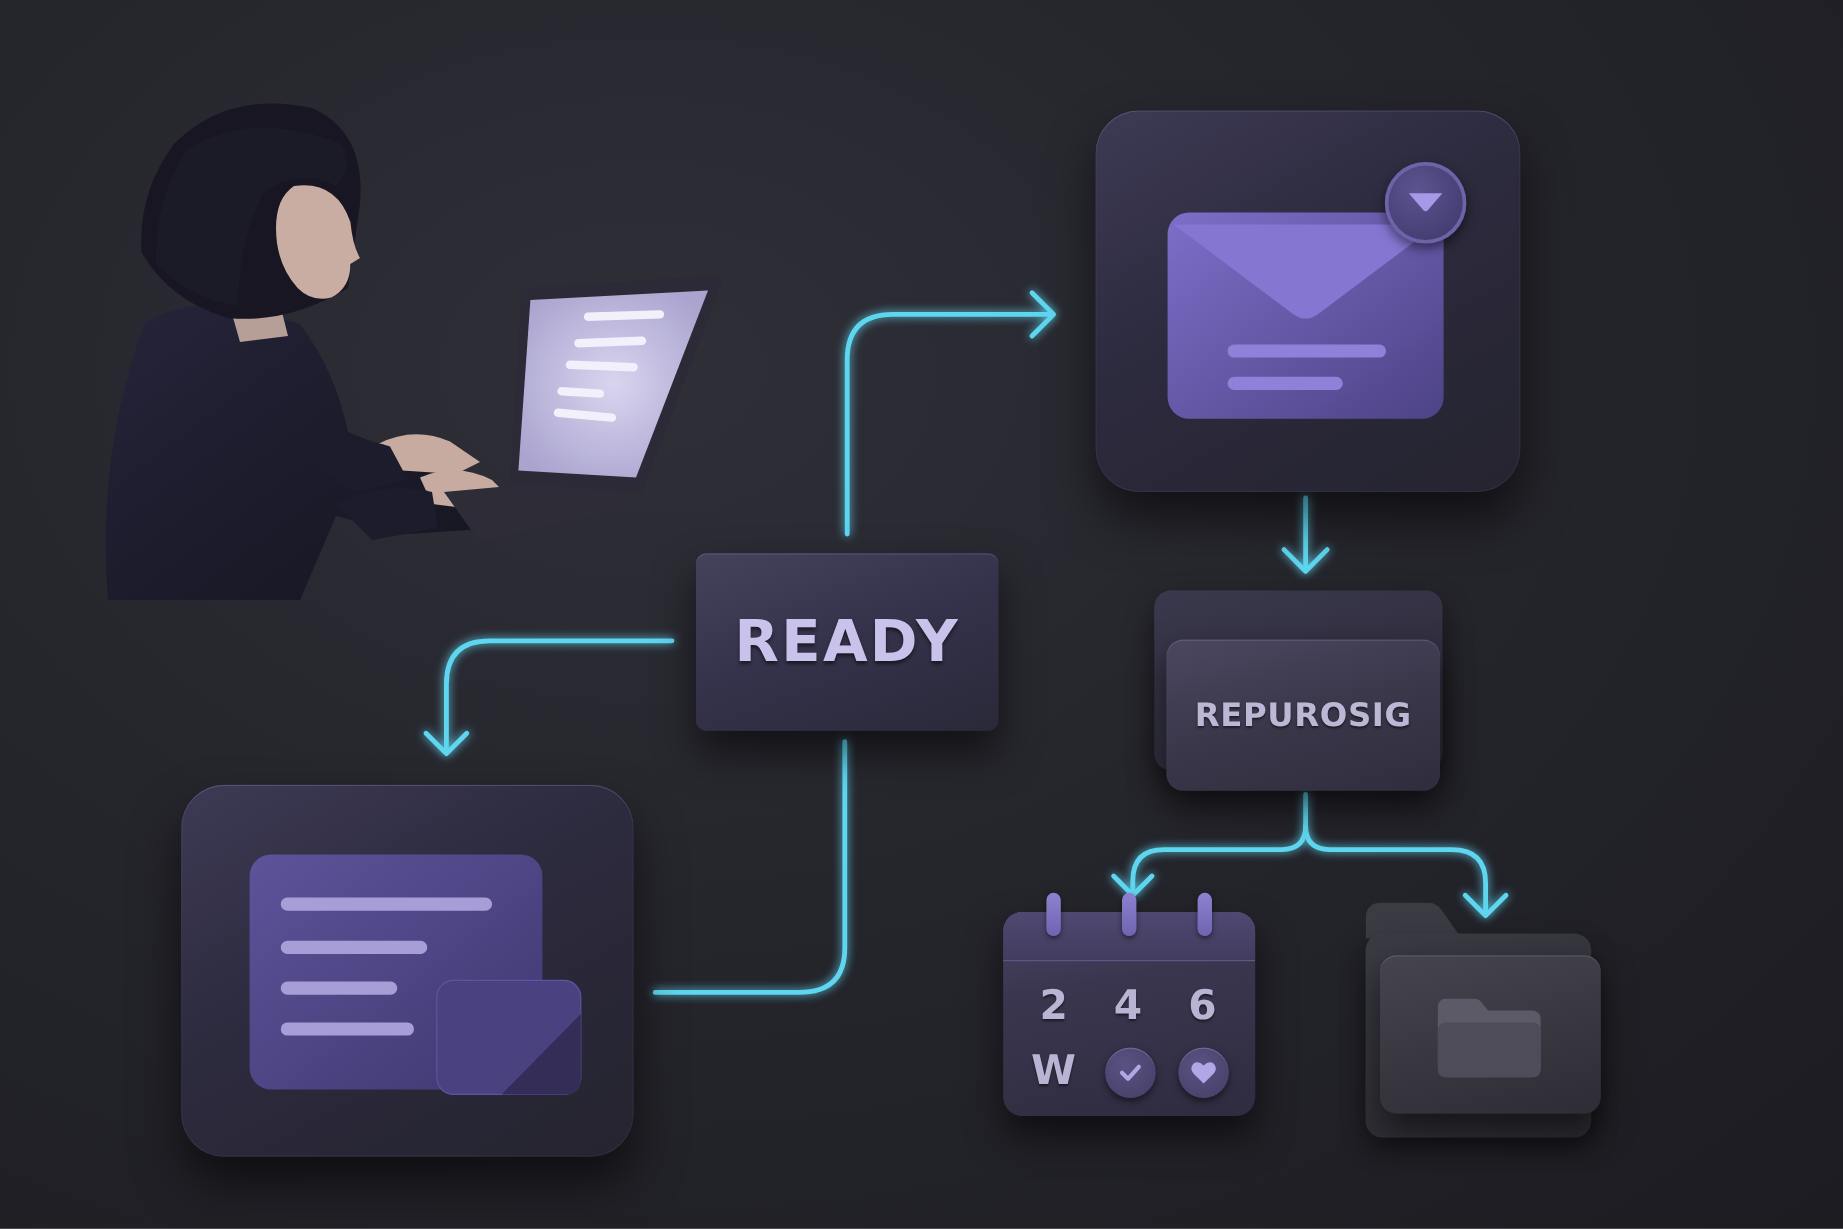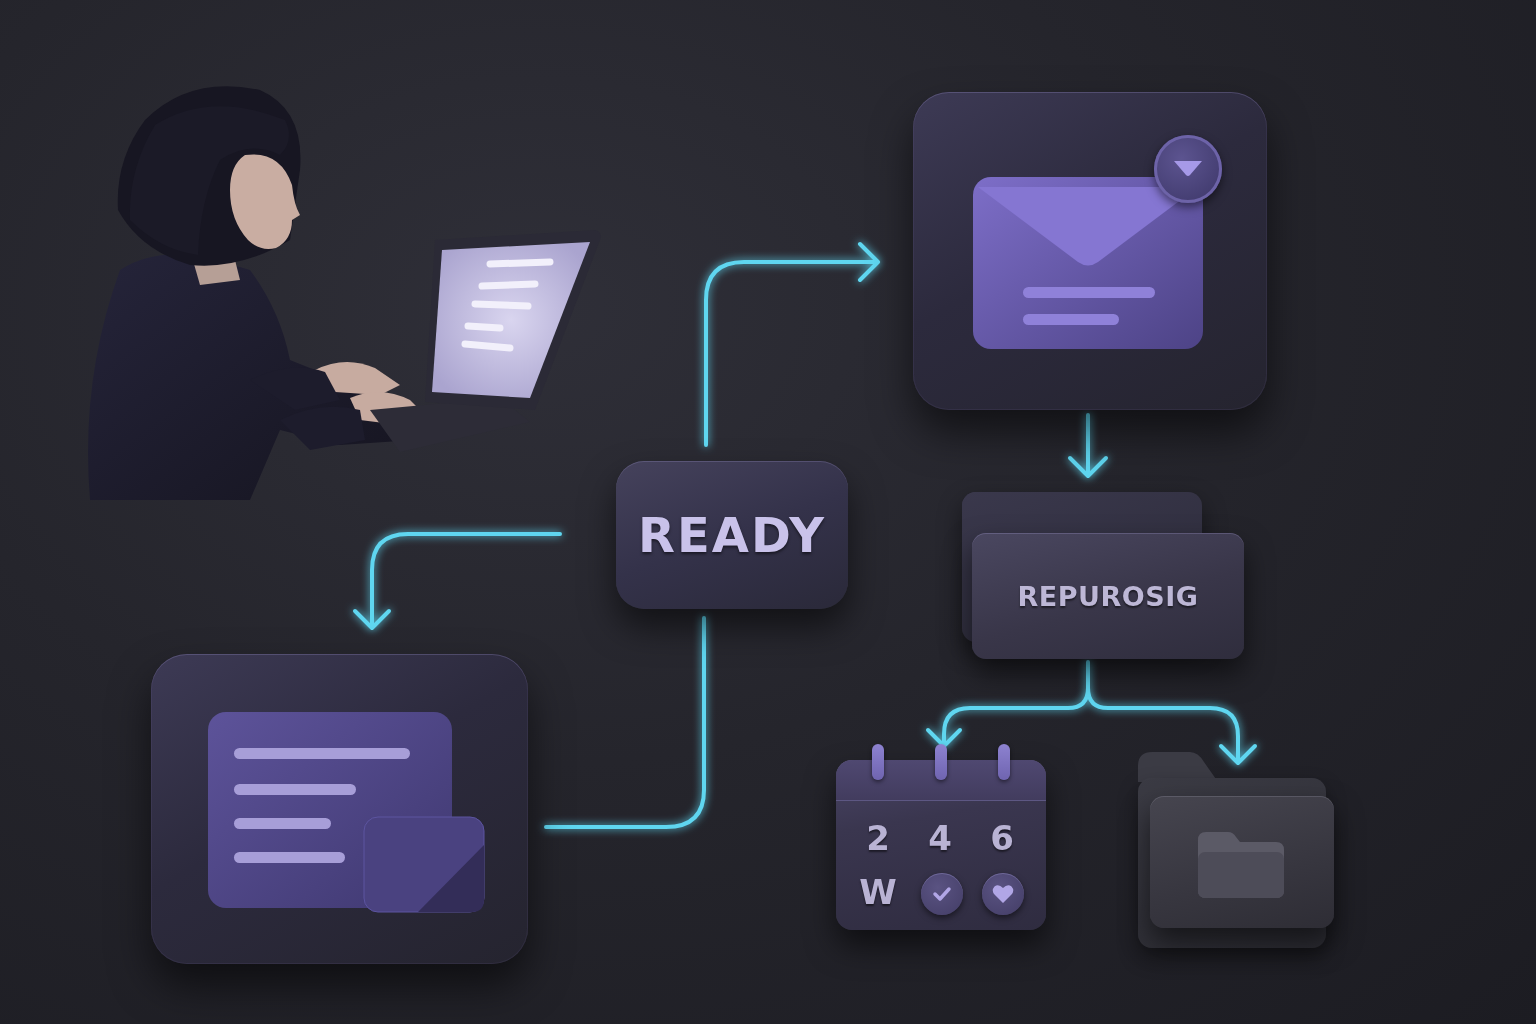--- a/index.html
+++ b/index.html
@@ -13,45 +13,45 @@
 
   
   .tile {
     position:absolute; border-radius:36px;
     background: linear-gradient(150deg, #3d3a55 0%, #2c2a3d 45%, #25242f 100%);
     box-shadow: 0 22px 40px rgba(0,0,0,0.55), inset 0 1px 0 rgba(180,170,230,0.18), inset 0 0 0 1px rgba(120,110,170,0.12);
   }
 
   
   .hub {
-    position:absolute; left:580px; top:461px; width:232px; height:148px; border-radius:28px;
+    position:absolute; left:580px; top:461px; width:252px; height:148px; border-radius:9px;
     background: linear-gradient(160deg, #45425c 0%, #34324a 50%, #2a2939 100%);
     box-shadow: 0 18px 34px rgba(0,0,0,0.55), inset 0 1px 0 rgba(200,190,255,0.18);
-    display:flex; align-items:center; justify-content:center; cursor:pointer;margin-left:36px;
+    display:flex; align-items:center; justify-content:center; cursor:pointer;
   }
   .hub-label {
     font-family:"DejaVu Sans", sans-serif; font-weight:bold; font-size:48px; letter-spacing:2px;
     color:#c9c2ea; text-shadow: 0 2px 3px rgba(0,0,0,0.5);
   }
 
   
   .scene { position:absolute; left:80px; top:80px; width:540px; height:420px; }
 
   
   .folder-back {
     position:absolute; left:962px; top:492px; width:240px; height:150px;
     background: linear-gradient(160deg,#3a384c,#2b2a38);
     border-radius:14px; box-shadow: 0 10px 24px rgba(0,0,0,0.45);
   }
   .folder-tab {
     position:absolute; left:962px; top:492px; width:110px; height:40px;
     background:#3a384c; border-radius:14px 14px 0 0;
   }
   .folder-front {
-    position:absolute; left:972px; top:533px; width:272px; height:126px; border-radius:14px;
+    position:absolute; left:972px; top:533px; width:228px; height:126px; border-radius:14px;
     background: linear-gradient(165deg,#4a4760 0%, #393649 55%, #2f2d3d 100%);
     box-shadow: 0 14px 28px rgba(0,0,0,0.55), inset 0 1px 0 rgba(200,190,255,0.2);
     display:flex; align-items:center; justify-content:center;
   }
   .folder-label {
     font-family:"DejaVu Sans", sans-serif; font-weight:bold; font-size:27px; letter-spacing:0.5px;
     color:#bdb7d6; text-shadow: 0 2px 2px rgba(0,0,0,0.5);
   }
 
   

